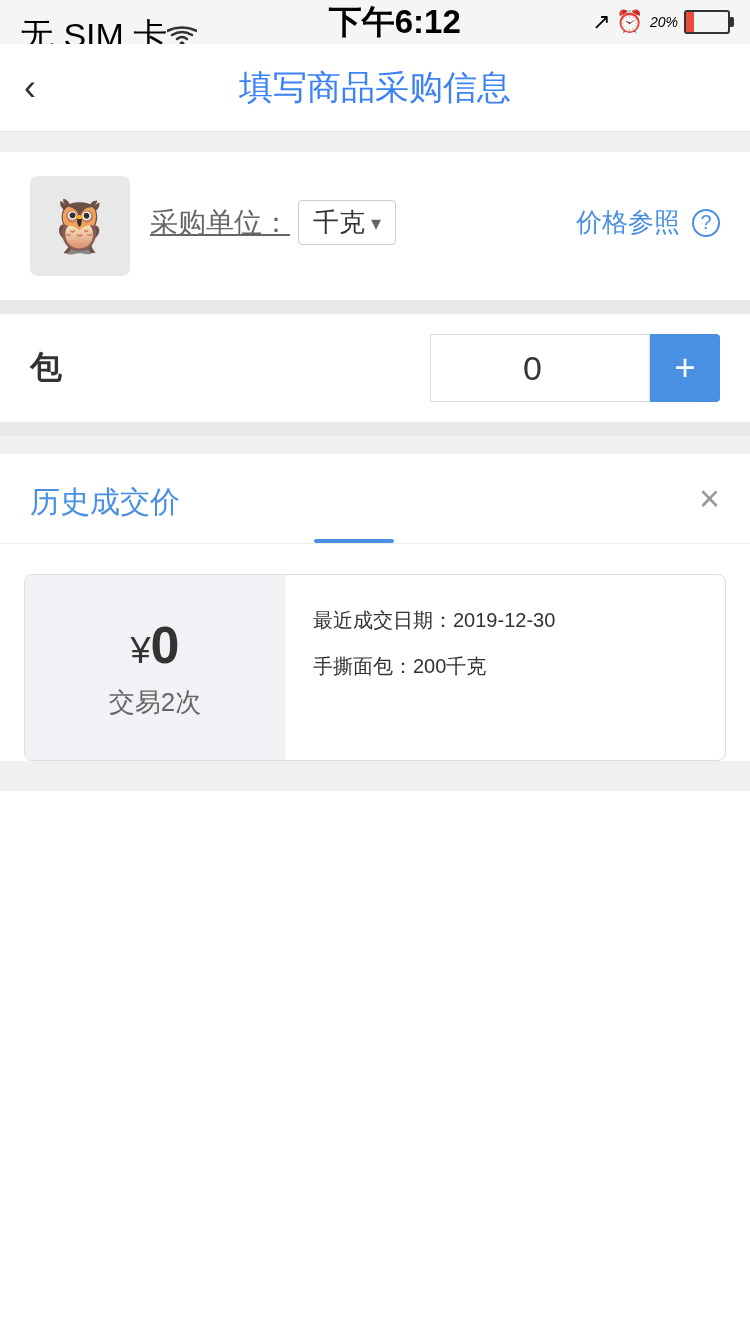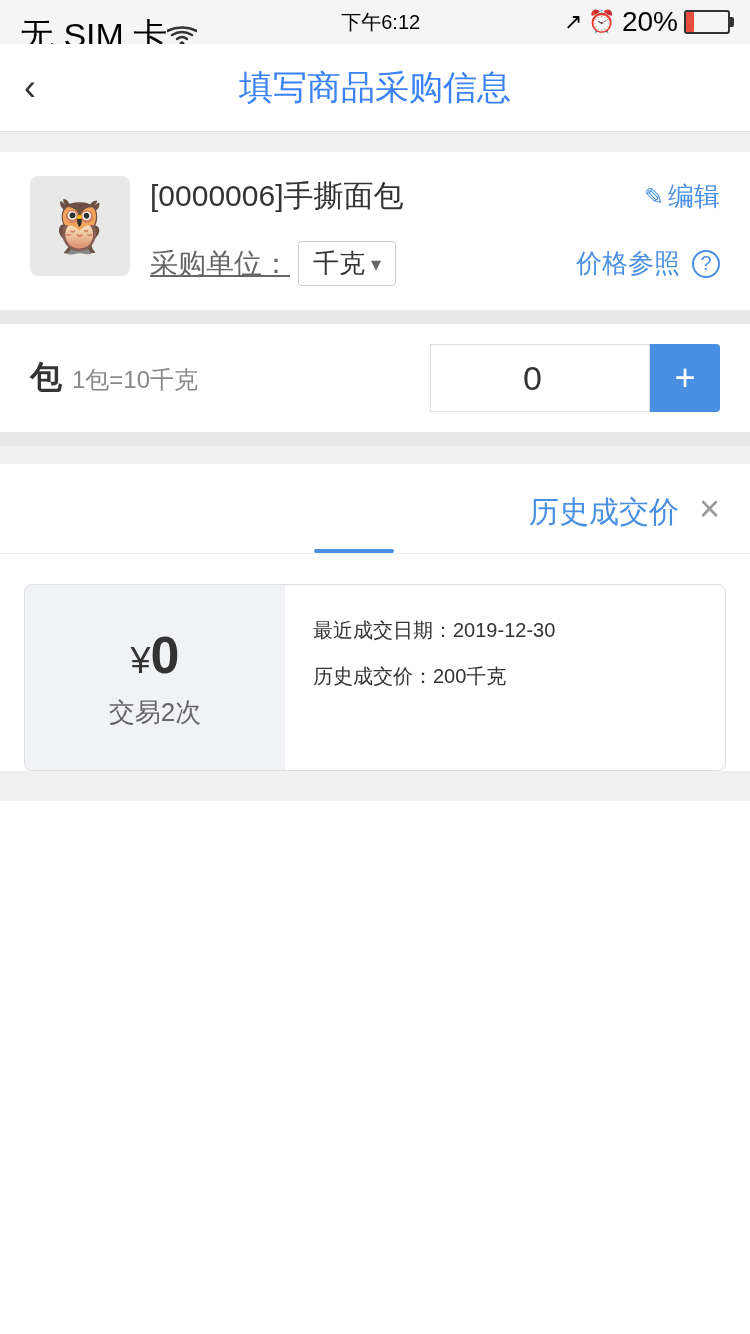--- a/index.html
+++ b/index.html
@@ -17,21 +17,21 @@
       width: 750px;
       height: 44px;
       background: #f5f5f5;
       display: flex;
       align-items: center;
       justify-content: space-between;
       padding: 0 20px;
       font-size: 26px;
     }
     .status-left { display: flex; align-items: center; font-size: 34px; margin-top: 28px; }
-    .status-center { font-size: 20px; font-weight: 400; }
+    .status-center { font-size: 33px; font-weight: 700; }
     .status-right { display: flex; align-items: center; gap: 6px; font-size: 22px; }
     .battery-icon {
       width: 46px;
       height: 24px;
       border: 2px solid #333;
       border-radius: 3px;
       position: relative;
       display: inline-flex;
       align-items: center;
     }
@@ -215,21 +215,21 @@
     }
     .tabs-header {
       display: flex;
       align-items: center;
       border-bottom: 1px solid #eee;
       padding: 0 30px;
       position: relative;
     }
     .tab-item {
       flex: 1;
-      text-align: right;
+      text-align: left;
       padding: 28px 0 20px;
       font-size: 30px;
       color: #888;
       position: relative;
       cursor: pointer;
     }
     .tab-item.active {
       color: #4a90e2;
     }
     .tab-item.active::after {
@@ -309,45 +309,38 @@
       <path d="M10 14 Q15 10 20 14" stroke="#333" stroke-width="2.5" fill="none" stroke-linecap="round"></path>
       <path d="M5 10 Q15 4 25 10" stroke="#333" stroke-width="2.5" fill="none" stroke-linecap="round"></path>
       <path d="M0 6 Q15 -1 30 6" stroke="#333" stroke-width="2.5" fill="none" stroke-linecap="round"></path>
       <circle cx="15" cy="19" r="2.5" fill="#333"></circle>
     </svg>
   </div>
   <div class="status-center">下午6:12</div>
   <div class="status-right">
     <span style="font-size:22px;">↗</span>
     <span style="font-size:22px;">⏰</span>
-    <span style="font-size:28px;">20%</span>
+    <span style="font-size:14px;font-style:italic;">20%</span>
     <div class="battery-icon">
       <div class="battery-fill"></div>
     </div>
   </div>
 </div>
 
 <div class="nav-header">
   <span class="nav-back">‹</span>
   <span class="nav-title">填写商品采购信息</span>
 </div>
 
 <div class="product-card">
   <div class="product-header">
     <div class="product-thumb">
       <span class="product-thumb-inner" style="font-size:52px;color:#aaa;">🦉</span>
     </div>
     <div class="product-info">
-      <div class="product-title-row">
-        <span class="product-name">[0000006]手撕面包</span>
-        <span class="edit-btn">
-          <span class="edit-icon">✎</span>
-          <span>编辑</span>
-        </span>
-      </div>
       <div class="product-unit-row">
         <div style="display:flex;align-items:center;">
           <span class="unit-label">采购单位：</span>
           <span class="unit-select">
             <span>千克</span>
             <span class="unit-select-arrow">▾</span>
           </span>
         </div>
         <div class="price-ref">
           <span>价格参照</span>
@@ -356,21 +349,20 @@
       </div>
     </div>
   </div>
 </div>
 
 <div class="divider-bar"></div>
 
 <div class="quantity-row">
   <div class="qty-label-group">
     <span class="qty-unit-big">包</span>
-    <span class="qty-unit-small">1包=10千克</span>
   </div>
   <div class="qty-input-group">
     <input class="qty-input" type="number" value="0" style="">
     <button class="qty-plus-btn">
       <span>+</span>
     </button>
   </div>
 </div>
 
 <div class="divider-bar"></div>
@@ -388,19 +380,19 @@
       <div class="price-amount">
         <span style="font-size:36px;font-weight:normal;">¥</span><span>0</span>
       </div>
       <div class="price-trades">交易2次</div>
     </div>
     <div class="price-right">
       <div class="price-detail-row">
         <span>最近成交日期：</span><span>2019-12-30</span>
       </div>
       <div class="price-detail-row">
-        <span>历史成交价：</span><span>200千克</span>
+        <span>手撕面包：</span><span>200千克</span>
       </div>
     </div>
   </div>
 </div>
 
 <div class="footer-area"></div>
 
 </body></html>

